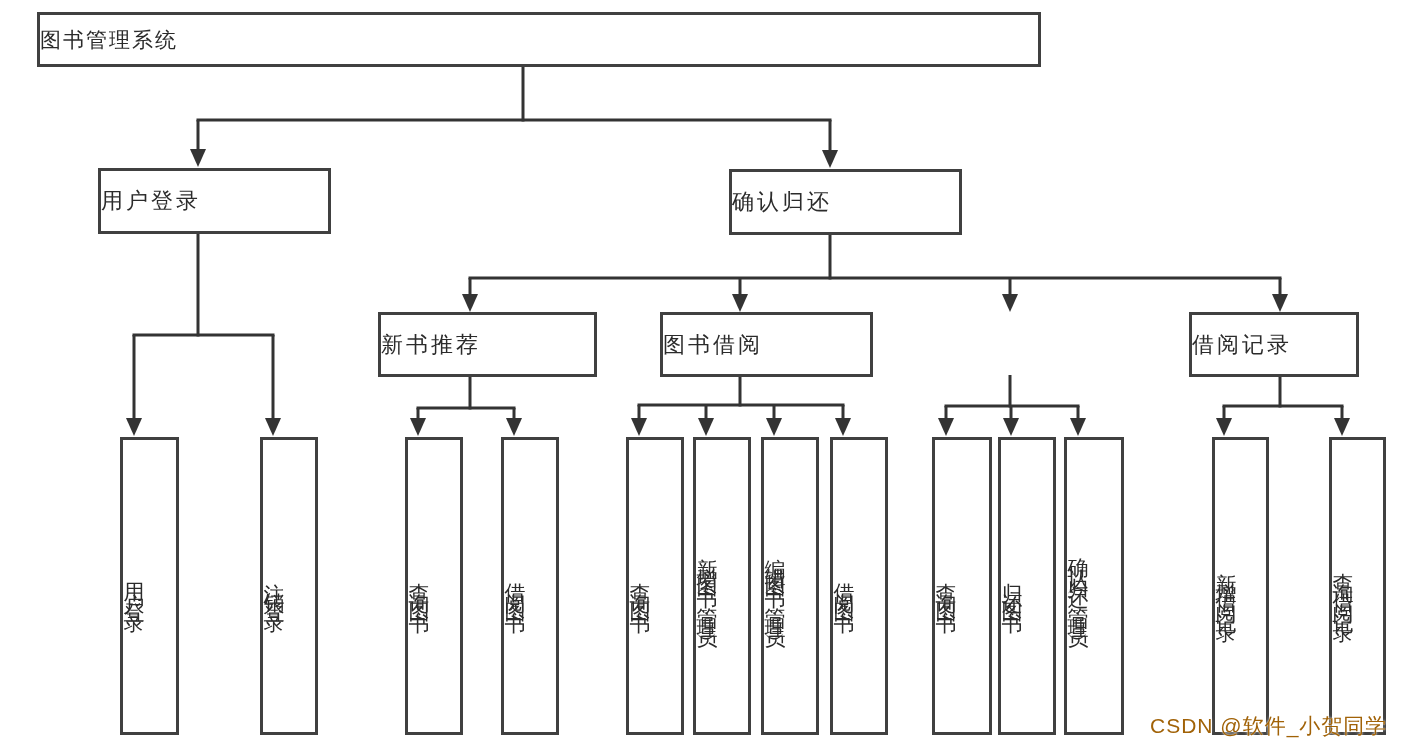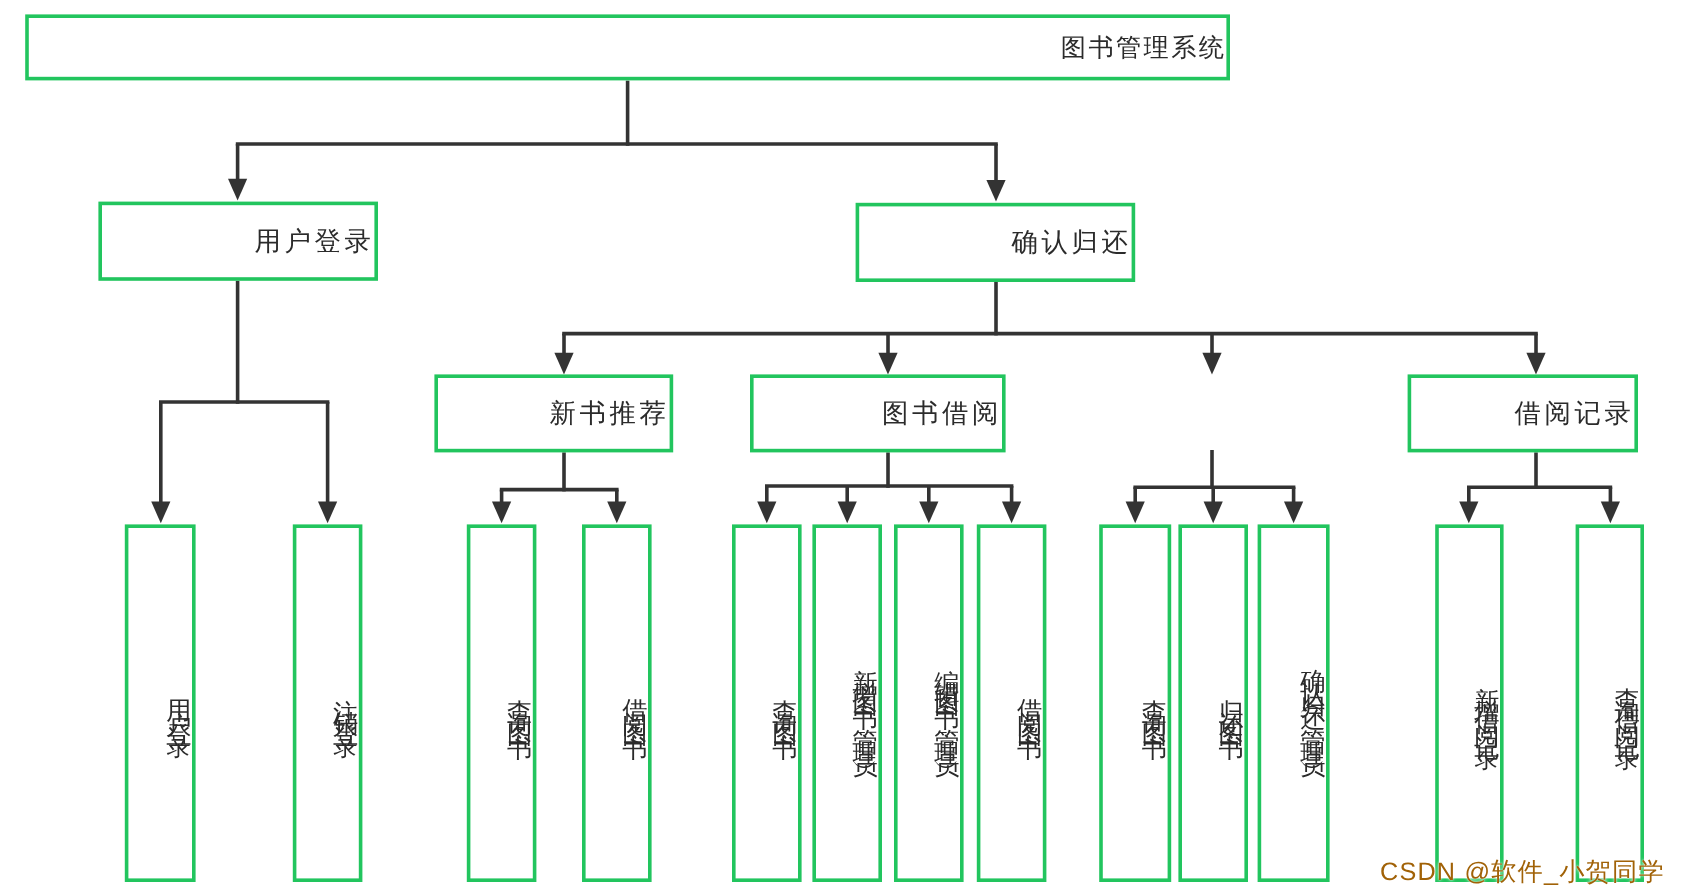--- a/index.html
+++ b/index.html
@@ -9,26 +9,27 @@
     width: 1405px;
     height: 747px;
     background: #ffffff;
     overflow: hidden;
   }
   #wires { position: absolute; left: 0; top: 0; z-index: 1; }
   .node {
     position: absolute;
     box-sizing: border-box;
     background: #ffffff;
-    border: 3px solid #22c55e;
+    border: 3px solid #404040;
     display: flex;
     align-items: center;
-    justify-content: flex-end;
+    justify-content: flex-start;
     z-index: 2;
     color: #2b2b2b;
+    margin-left: 16px;
   }
   .node .lbl {
     font-size: 22px;
     letter-spacing: 3px;
     white-space: nowrap;
     color: #2b2b2b;
   }
   .node.root .lbl { font-size: 21px; letter-spacing: 2px; }
   .node.leaf .lbl {
     writing-mode: vertical-rl;
@@ -122,27 +123,27 @@
     <span class="lbl">图书管理系统</span>
   </div>
 
   <div class="node" style="left:82px; top:168px; width:233px; height:66px;">
     <span class="lbl">用户登录</span>
   </div>
   <div class="node" style="left:713px; top:169px; width:233px; height:66px;">
     <span class="lbl">确认归还</span>
   </div>
 
-  <div class="node" style="left:362px; top:312px; width:199px; height:65px;">
+  <div class="node" style="left:362px; top:312px; width:219px; height:65px;">
     <span class="lbl">新书推荐</span>
   </div>
-  <div class="node" style="left:625px; top:312px; width:213px; height:65px;">
+  <div class="node" style="left:644px; top:312px; width:213px; height:65px;">
     <span class="lbl">图书借阅</span>
   </div>
-  <div class="node" style="left:1173px; top:312px; width:192px; height:65px;">
+  <div class="node" style="left:1173px; top:312px; width:170px; height:65px;">
     <span class="lbl">借阅记录</span>
   </div>
 
   <div class="node leaf" style="left:104px; top:437px; width:59px; height:298px;">
     <span class="lbl">用户登录</span>
   </div>
   <div class="node leaf" style="left:244px; top:437px; width:58px; height:298px;">
     <span class="lbl">注销登录</span>
   </div>
 

